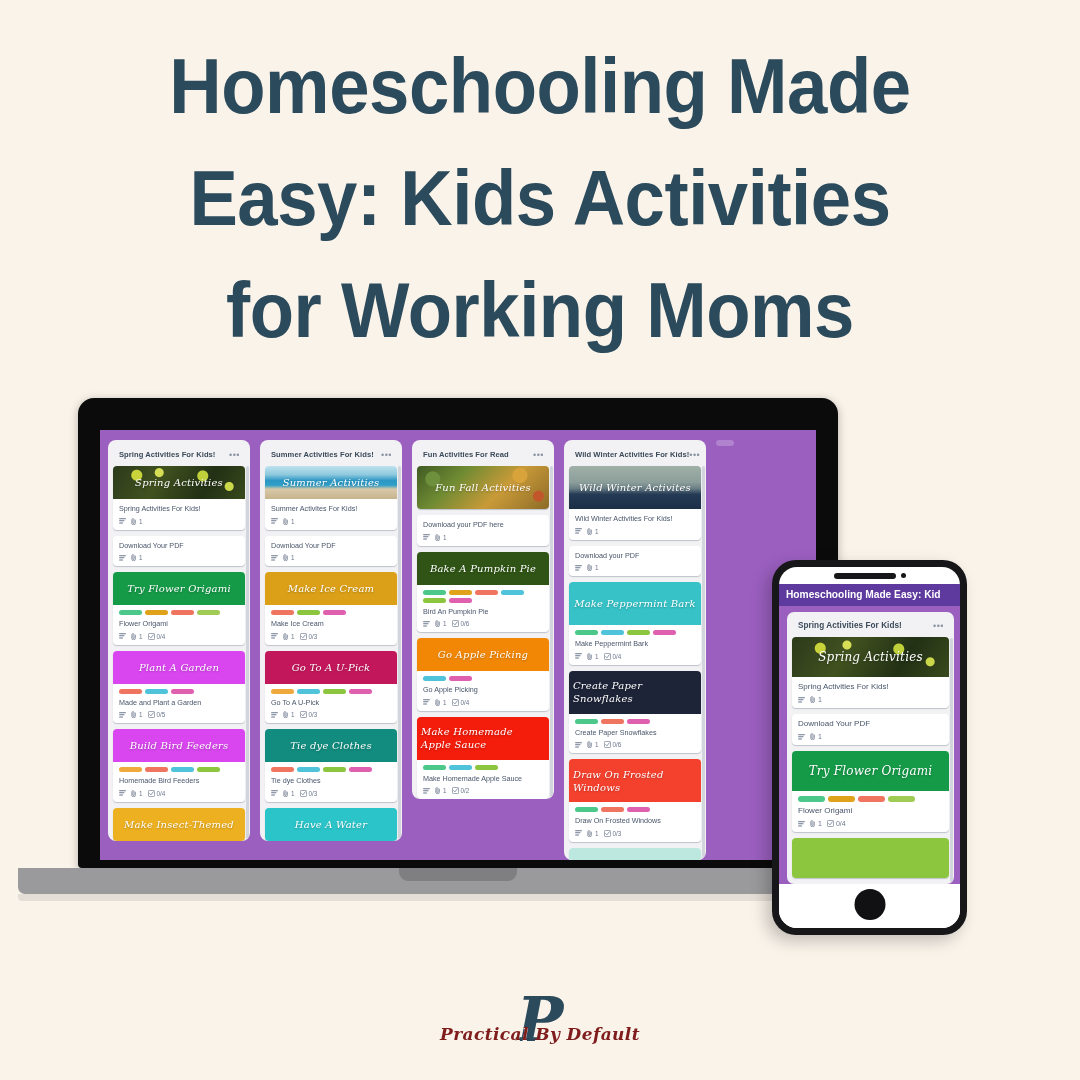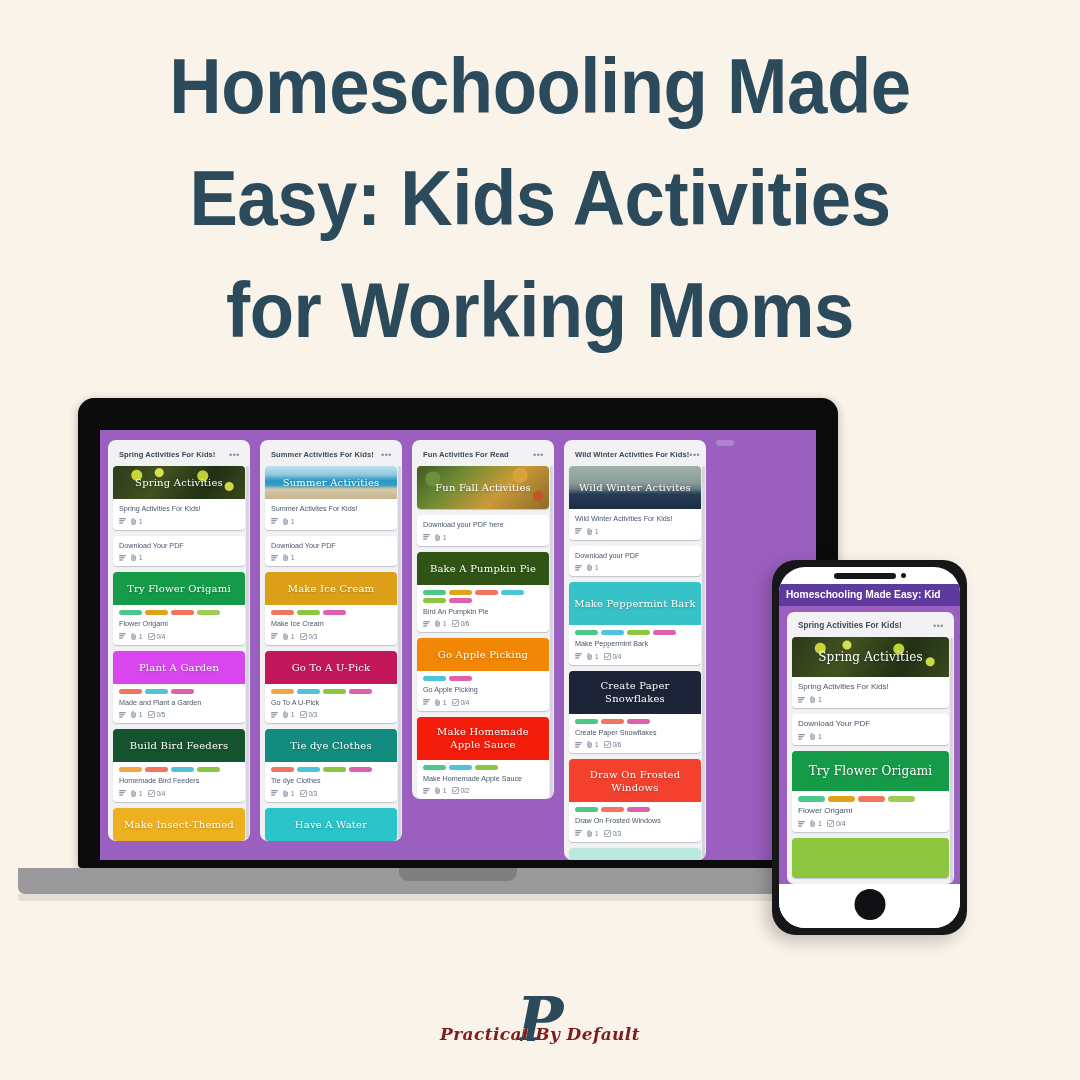--- a/index.html
+++ b/index.html
@@ -127,23 +127,24 @@
     display: flex;
     align-items: center;
     justify-content: center;
     background-size: cover;
     background-position: center;
     position: relative;
   }
   .card-cover.tall { height: 43px; }
   .cover-text {
     font-family: "DejaVu Serif", serif;
+    font-style: italic;
     font-size: 10px;
     color: #FFFFFF;
-    text-align: center;
+    text-align: left;
     line-height: 13px;
     text-shadow: 0 1px 2px rgba(0,0,0,0.25);
     padding: 0 4px;
     letter-spacing: 0.2px;
   }
   .card-body { padding: 5px 6px 5px 6px; }
   .labels { display: flex; flex-wrap: wrap; gap: 3px; margin-bottom: 4px; }
   .label { width: 23px; height: 5px; border-radius: 3px; }
   .card-title {
     font-size: 7.2px;
@@ -189,21 +190,21 @@
     left: 772px; top: 560px;
     width: 195px; height: 375px;
     background: #17171A;
     border-radius: 24px;
     box-shadow: -6px 6px 16px rgba(0,0,0,0.22);
     padding: 7px;
   }
   .phone-inner {
     width: 100%; height: 100%;
     background: #FFFFFF;
-    border-radius: 26px;
+    border-radius: 18px;
     overflow: hidden;
     display: flex; flex-direction: column;
   }
   .phone-speaker-row {
     height: 17px;
     display: flex; align-items: center; justify-content: center; gap: 5px;
   }
   .phone-speaker { width: 62px; height: 6px; background: #17171A; border-radius: 4px; }
   .phone-cam { width: 5px; height: 5px; background: #17171A; border-radius: 50%; }
   .phone-appbar {
@@ -402,21 +403,21 @@
                       <svg class="ic" width="7" height="7" viewBox="0 0 10 10">
                         <rect x="0.6" y="0.6" width="8.8" height="8.8" rx="1.4" fill="none" stroke="#6B778C" stroke-width="1"></rect>
                         <path d="M2.4 5.1 L4.2 6.9 L7.6 2.6" fill="none" stroke="#6B778C" stroke-width="1.1" stroke-linecap="round" stroke-linejoin="round"></path>
                       </svg>
                       <span>0/5</span>
                     </span>
                   </div>
                 </div>
               </div>
               <div class="card">
-                <div class="card-cover" style="background: #14532d;">
+                <div class="card-cover" style="background: #d946ef;">
                   <div class="cover-text">Build Bird Feeders</div>
                 </div>
                 <div class="card-body">
                   <div class="labels">
                     <span class="label" style="background: rgb(240, 169, 60);"></span>
                     <span class="label" style="background: rgb(240, 117, 96);"></span>
                     <span class="label" style="background: rgb(78, 195, 217);"></span>
                     <span class="label" style="background: rgb(140, 198, 62);"></span>
                   </div>
                   <div class="card-title">Homemade Bird Feeders</div>

